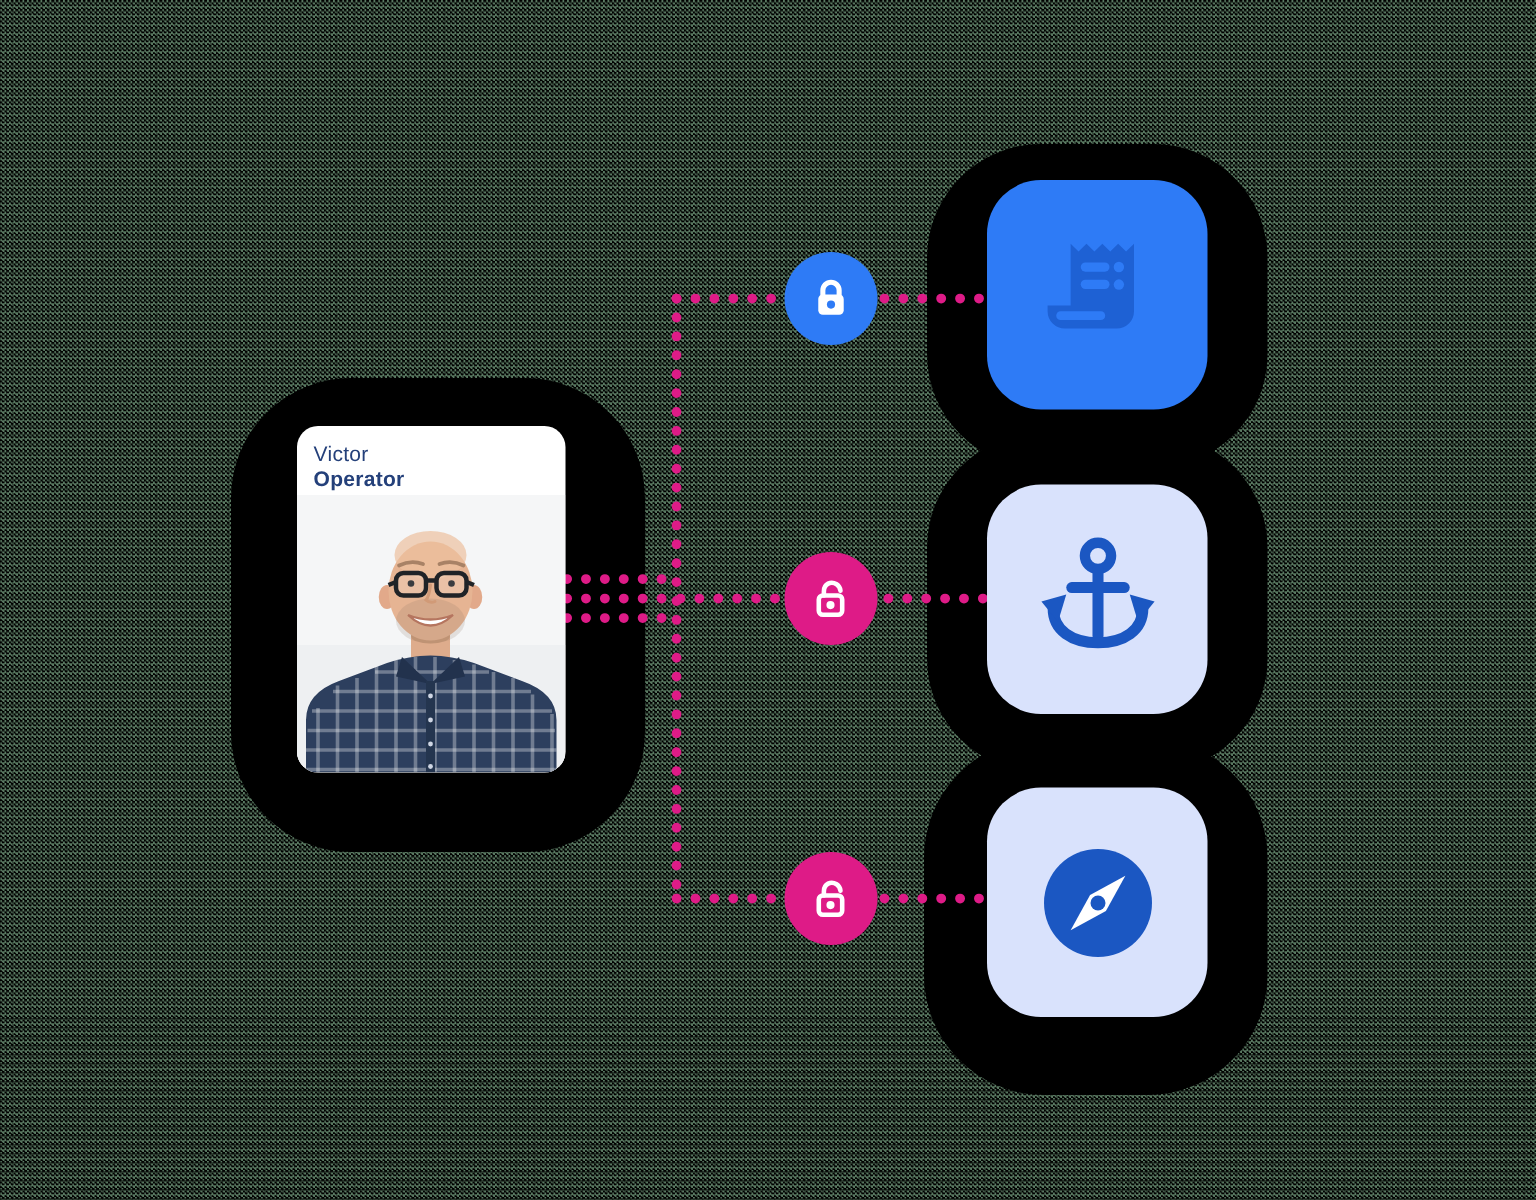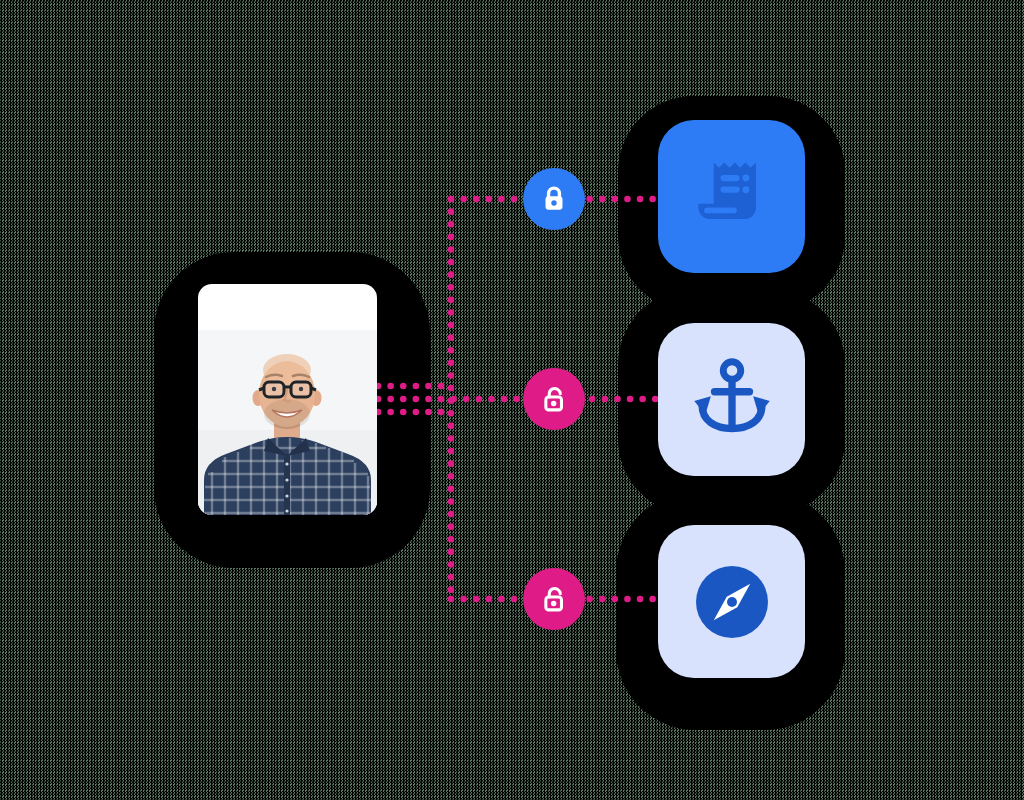--- a/index.html
+++ b/index.html
@@ -109,20 +109,24 @@
   </div>
   <div class="tile tile-3" style="background: rgb(217, 226, 252);">
     <svg width="96" height="96" viewBox="0 0 100 100">
       <circle cx="50" cy="50" r="37.5" fill="#1b57c2"></circle>
       <polygon points="69,31 55.5,55.5 31,69 44.5,44.5" fill="#ffffff"></polygon>
       <circle cx="50" cy="50" r="5.2" fill="#1b57c2"></circle>
     </svg>
   </div>
 
   <div class="card">
+    <div class="card-name">
+      <div>Victor</div>
+      <div class="bold">Operator</div>
+    </div>
     <svg class="photo" viewBox="0 0 179 185">
       <rect x="0" y="0" width="179" height="185" fill="#f5f6f7"></rect>
       <rect x="0" y="100" width="179" height="85" fill="#eef0f2"></rect>
 
       <rect x="76" y="88" width="26" height="30" fill="#deac8c"></rect>
       <ellipse cx="89" cy="94" rx="13" ry="5" fill="#cb9a78"></ellipse>
 
       <path d="M6 185 V150 Q6 132 28 124 L60 112 Q75 107 89 107 Q103 107 118 112 L150 124 Q173 132 173 150 V185 Z" fill="#2d3f5e"></path>
       <g stroke="rgba(255,255,255,0.32)" stroke-width="2.4">
         <line x1="14" y1="142" x2="14" y2="185"></line>

